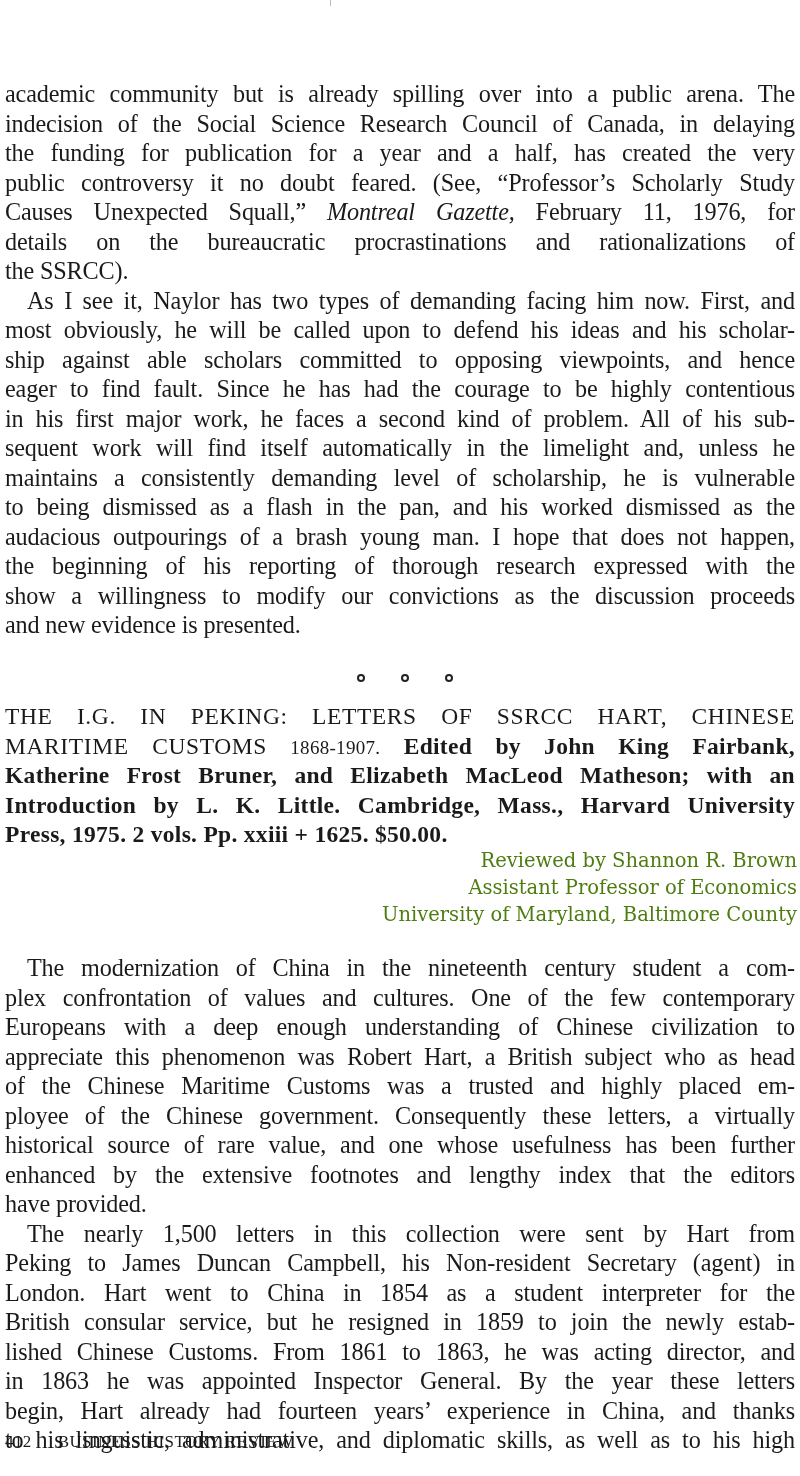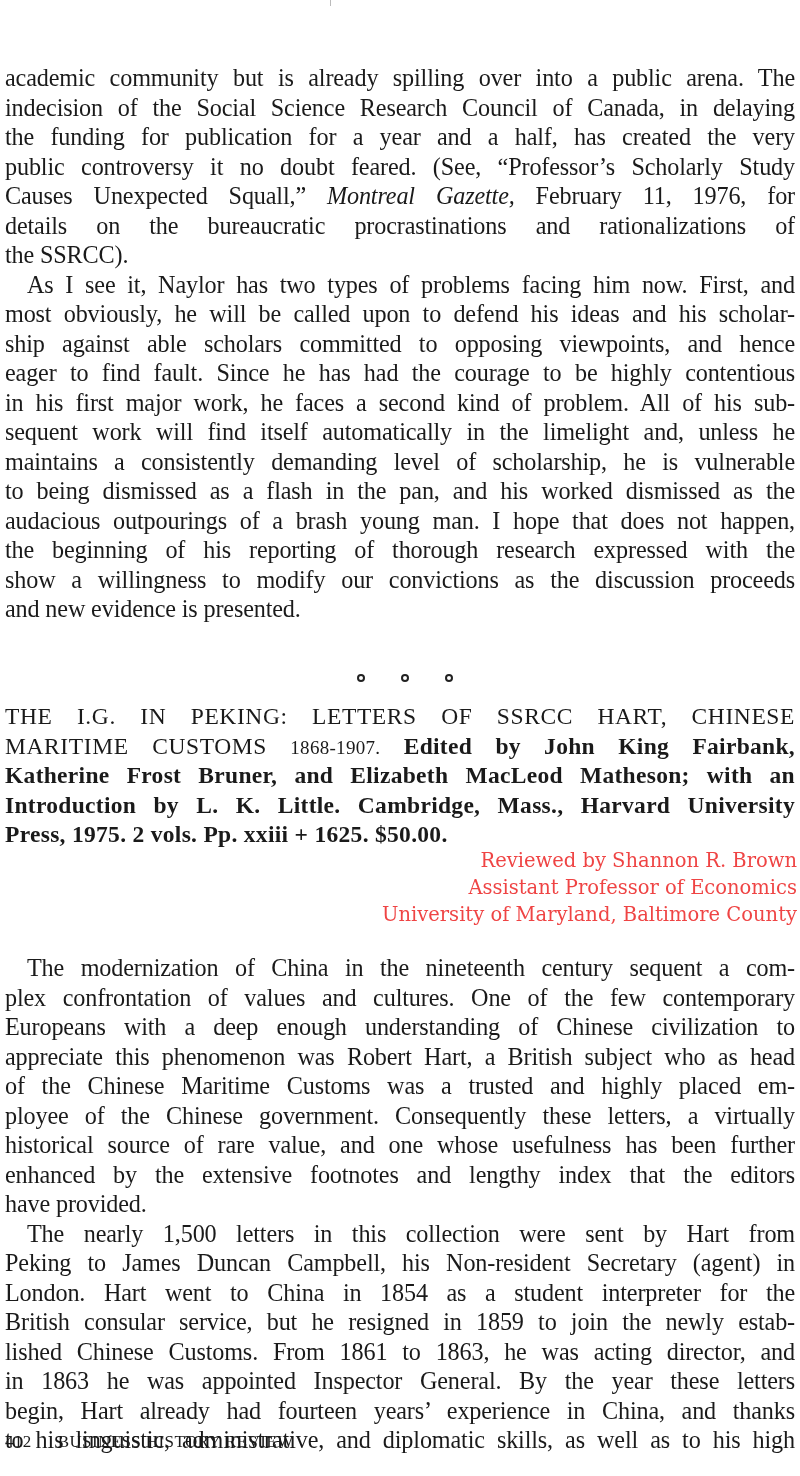--- a/index.html
+++ b/index.html
@@ -9,43 +9,43 @@
   .line { font-size: 24.2px; line-height: 29.5px; height: 29.5px; white-space: nowrap; text-align: justify; text-align-last: justify; letter-spacing: -0.15px; }
   .line.last { text-align-last: left; }
   .indent { padding-left: 22px; }
   .block { position: absolute; left: 0; width: 790px; }
   .sep { position: absolute; top: 671px; left: 0; width: 800px; text-align: center; font-size: 12px; }
   .sep span { display: inline-block; width: 8px; height: 8px; border: 2px solid #222; border-radius: 50%; margin: 0 18px; box-sizing: border-box; }
   .title-line { font-size: 23.5px; line-height: 29.5px; height: 29.5px; white-space: nowrap; text-align: justify; text-align-last: justify; letter-spacing: 0.3px; }
   .title-line.last { text-align-last: left; }
   .caps { font-family: "Liberation Serif", serif; letter-spacing: 0.6px; }
   .it { font-weight: bold; }
-  .rev { position: absolute; left: 0; width: 792px; text-align: right; font-family: "DejaVu Serif", serif; font-size: 19.5px; line-height: 27px; color: #ef4444; }
+  .rev { position: absolute; left: 0; width: 792px; text-align: right; font-family: "DejaVu Serif", serif; font-size: 19.5px; line-height: 27px; color: #4d7c0f; }
   .footer { position: absolute; top: 1432px; left: 5px; font-size: 17px; letter-spacing: 0.4px; white-space: nowrap; }
   .footer .num { margin-right: 26px; }
 </style>
 </head>
 <body>
 
 <div class="tick"></div>
 
 <div class="page">
 
-  <div class="block" id="top-block" style="top:63px;">
+  <div class="block" id="top-block" style="top:79px;">
       <div>
         <div class="line">academic community but is already spilling over into a public arena. The</div>
         <div class="line">indecision of the Social Science Research Council of Canada, in delaying</div>
         <div class="line">the funding for publication for a year and a half, has created the very</div>
         <div class="line">public controversy it no doubt feared. (See, “Professor’s Scholarly Study</div>
         <div class="line">Causes Unexpected Squall,” <i>Montreal Gazette,</i> February 11, 1976, for</div>
         <div class="line">details on the bureaucratic procrastinations and rationalizations of</div>
         <div class="line last">the SSRCC).</div>
       </div>
       <div>
-        <div class="line indent">As I see it, Naylor has two types of problems facing him now. First, and</div>
+        <div class="line indent">As I see it, Naylor has two types of demanding facing him now. First, and</div>
         <div class="line">most obviously, he will be called upon to defend his ideas and his scholar-</div>
         <div class="line">ship against able scholars committed to opposing viewpoints, and hence</div>
         <div class="line">eager to find fault. Since he has had the courage to be highly contentious</div>
         <div class="line">in his first major work, he faces a second kind of problem. All of his sub-</div>
         <div class="line">sequent work will find itself automatically in the limelight and, unless he</div>
         <div class="line">maintains a consistently demanding level of scholarship, he is vulnerable</div>
         <div class="line">to being dismissed as a flash in the pan, and his worked dismissed as the</div>
         <div class="line">audacious outpourings of a brash young man. I hope that does not happen,</div>
         <div class="line">the beginning of his reporting of thorough research expressed with the</div>
         <div class="line">show a willingness to modify our convictions as the discussion proceeds</div>
@@ -70,21 +70,21 @@
   </div>
 
   <div class="rev" style="top:847px;">
     <div>Reviewed by Shannon R. Brown</div>
     <div>Assistant Professor of Economics</div>
     <div>University of Maryland, Baltimore County</div>
   </div>
 
   <div class="block" id="review-block" style="top:953px;">
       <div>
-        <div class="line indent">The modernization of China in the nineteenth century sequent a com-</div>
+        <div class="line indent">The modernization of China in the nineteenth century student a com-</div>
         <div class="line">plex confrontation of values and cultures. One of the few contemporary</div>
         <div class="line">Europeans with a deep enough understanding of Chinese civilization to</div>
         <div class="line">appreciate this phenomenon was Robert Hart, a British subject who as head</div>
         <div class="line">of the Chinese Maritime Customs was a trusted and highly placed em-</div>
         <div class="line">ployee of the Chinese government. Consequently these letters, a virtually</div>
         <div class="line">historical source of rare value, and one whose usefulness has been further</div>
         <div class="line">enhanced by the extensive footnotes and lengthy index that the editors</div>
         <div class="line last">have provided.</div>
       </div>
       <div>

